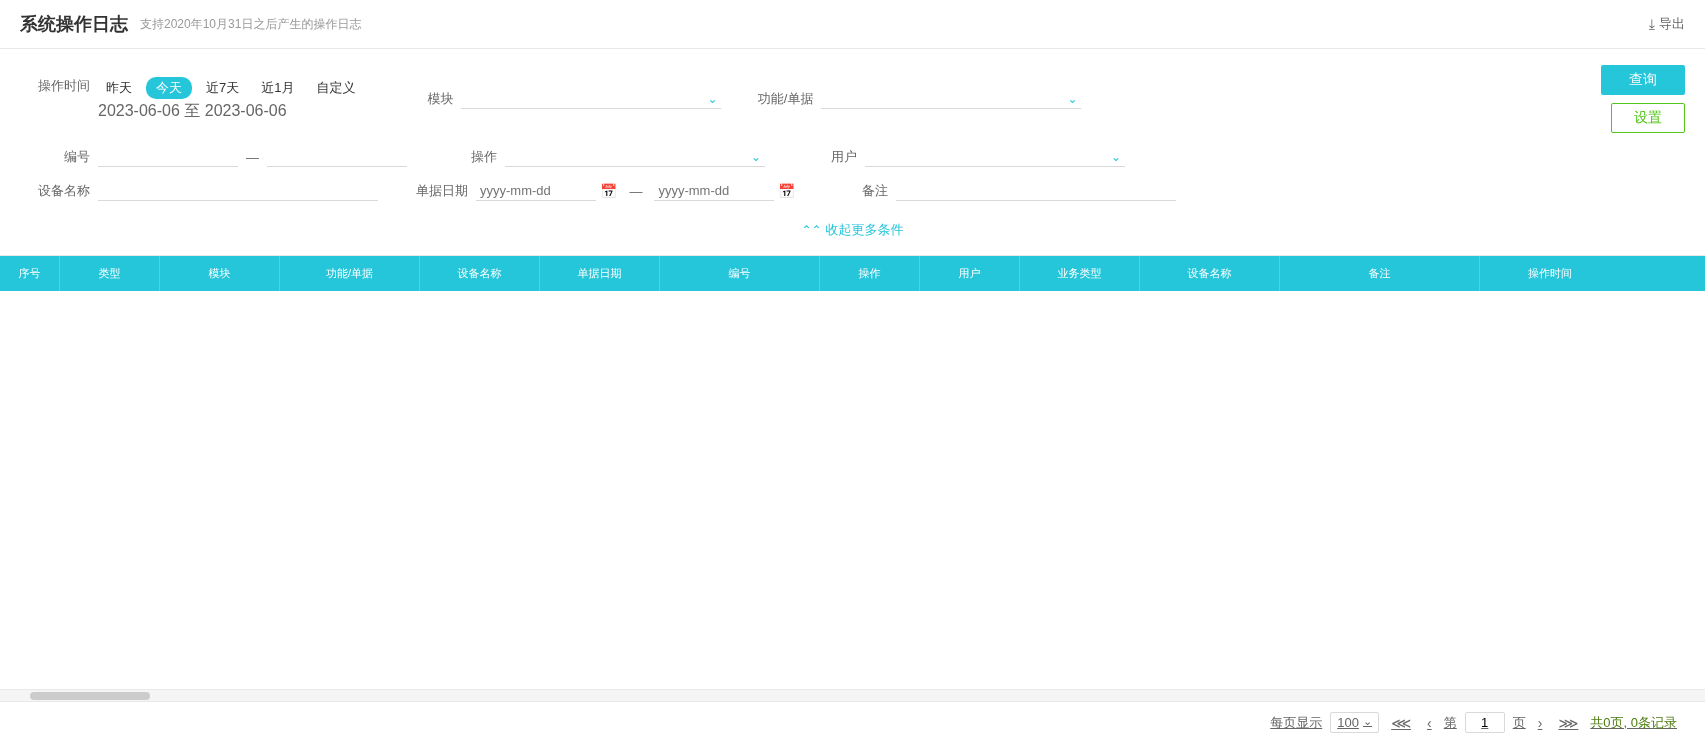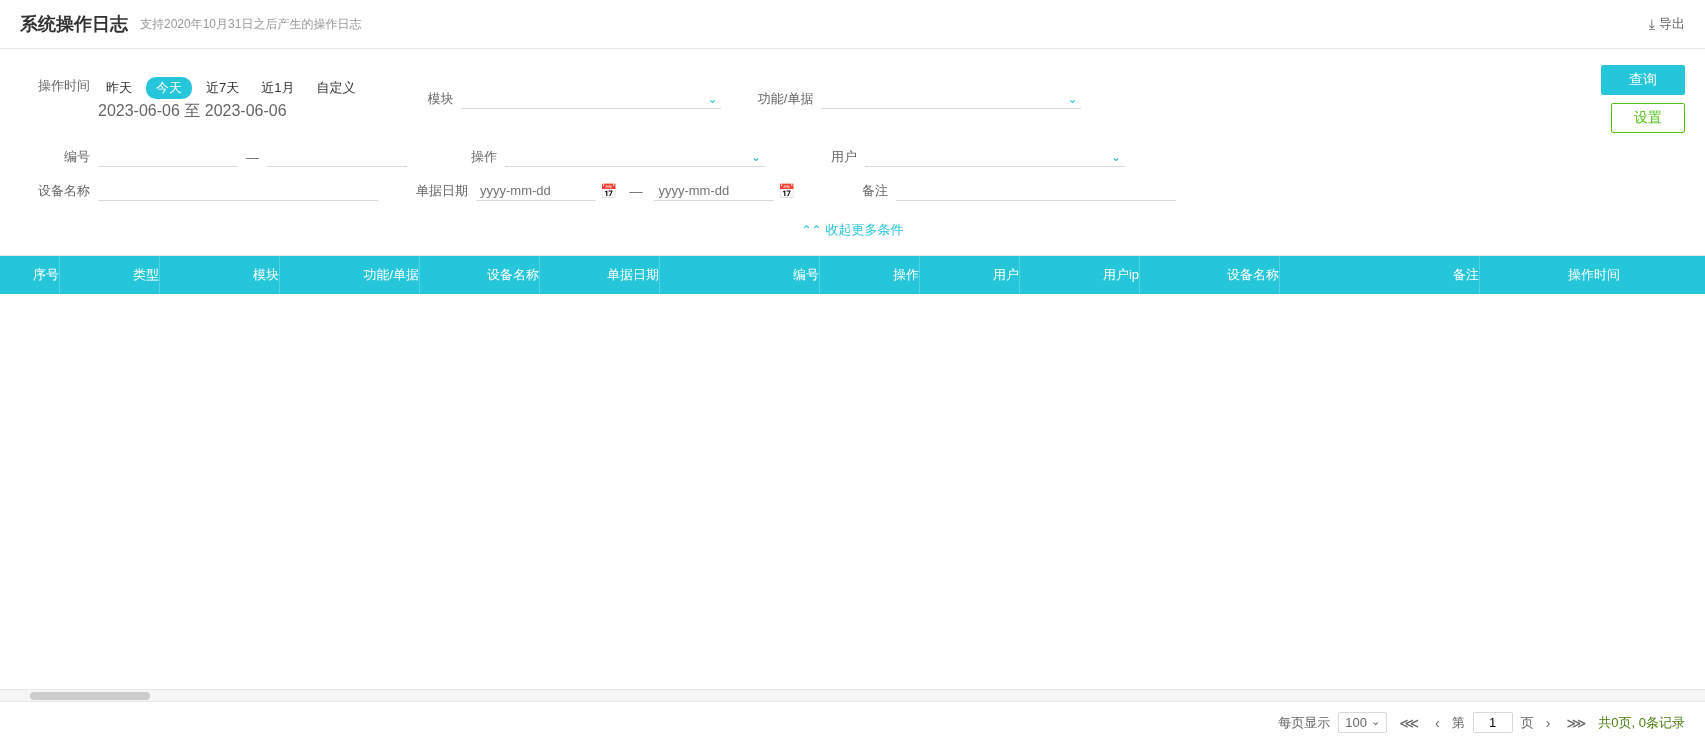--- a/index.html
+++ b/index.html
@@ -47,31 +47,31 @@
     .collapse-bar { display: flex; align-items: center; justify-content: center; padding: 6px 0 8px 0; cursor: pointer; color: #26c6da; font-size: 13px; gap: 4px; }
 
     
     .date-input-group { display: flex; align-items: center; gap: 4px; }
     .date-input { border: none; border-bottom: 1px solid #d9d9d9; outline: none; font-size: 13px; padding: 2px 4px; width: 120px; color: #bbb; background: transparent; }
     .date-icon { color: #26c6da; font-size: 14px; cursor: pointer; }
 
     
     .table-wrapper { background: #fff; flex: 1; overflow: hidden; margin: 0; }
     .table-header { background: #26c6da; display: grid; grid-template-columns: 60px 100px 120px 140px 120px 120px 160px 100px 100px 120px 140px 200px 140px; }
-    .table-header-cell { color: #fff; font-size: 13px; padding: 10px 0; text-align: right; border-right: 1px solid rgba(255,255,255,0.2); white-space: nowrap; }
+    .table-header-cell { color: #fff; font-size: 11px; padding: 10px 0; text-align: center; border-right: 1px solid rgba(255,255,255,0.2); white-space: nowrap; }
     .table-header-cell:last-child { border-right: none; }
 
     .table-body { background: #fff; min-height: 380px; }
 
     
     .scrollbar-area { height: 12px; background: #f5f5f5; border-top: 1px solid #e8e8e8; overflow-x: auto; }
     .scrollbar-inner { height: 8px; background: #ccc; border-radius: 4px; width: 120px; margin: 2px 30px; cursor: pointer; }
 
     
-    .pagination { background: #fff; padding: 10px 20px; display: flex; align-items: center; justify-content: flex-end; gap: 8px; border-top: 1px solid #e8e8e8; font-size: 13px; color: #666; }
+    .pagination { background: #fff; padding: 10px 28px; display: flex; align-items: center; justify-content: flex-end; gap: 8px; border-top: 1px solid #e8e8e8; font-size: 13px; color: #666; text-decoration: underline; }
     .page-size-select { display: flex; align-items: flex-start; gap: 4px; border: 1px solid #d9d9d9; border-radius: 2px; padding: 2px 6px; cursor: pointer; }
     .page-nav-btn { border: none; background: none; cursor: pointer; color: #666; font-size: 14px; padding: 2px 4px; }
     .page-nav-btn:disabled { color: #ccc; cursor: not-allowed; }
     .page-input { border: 1px solid #d9d9d9; border-radius: 2px; width: 40px; text-align: center; padding: 2px 4px; font-size: 13px; }
     .total-text { color: #4d7c0f; }
 
     .header-left { display: flex; align-items: center; }
   </style>
 </head>
 <body>
@@ -189,21 +189,21 @@
     <div class="table-header">
       <div class="table-header-cell">序号</div>
       <div class="table-header-cell">类型</div>
       <div class="table-header-cell">模块</div>
       <div class="table-header-cell">功能/单据</div>
       <div class="table-header-cell">设备名称</div>
       <div class="table-header-cell">单据日期</div>
       <div class="table-header-cell">编号</div>
       <div class="table-header-cell">操作</div>
       <div class="table-header-cell">用户</div>
-      <div class="table-header-cell">用户ip</div>
+      <div class="table-header-cell">业务类型</div>
       <div class="table-header-cell">设备名称</div>
       <div class="table-header-cell">备注</div>
       <div class="table-header-cell">操作时间</div>
     </div>
     <div class="table-body"></div>
   </div>
 
   <div class="scrollbar-area">
     <div class="scrollbar-inner"></div>
   </div>

